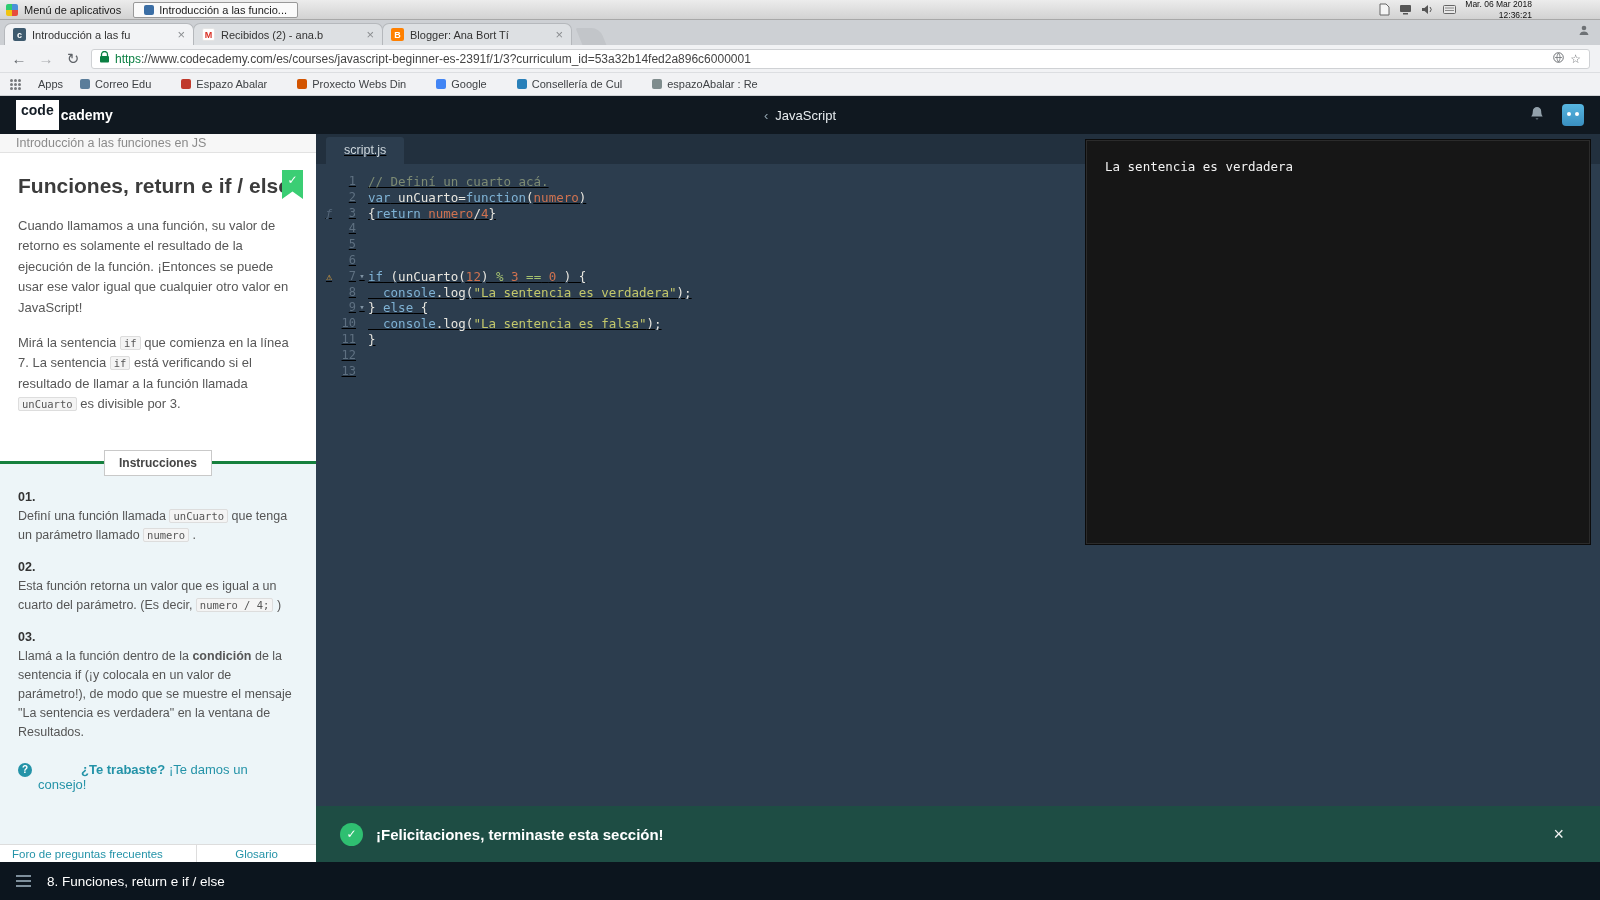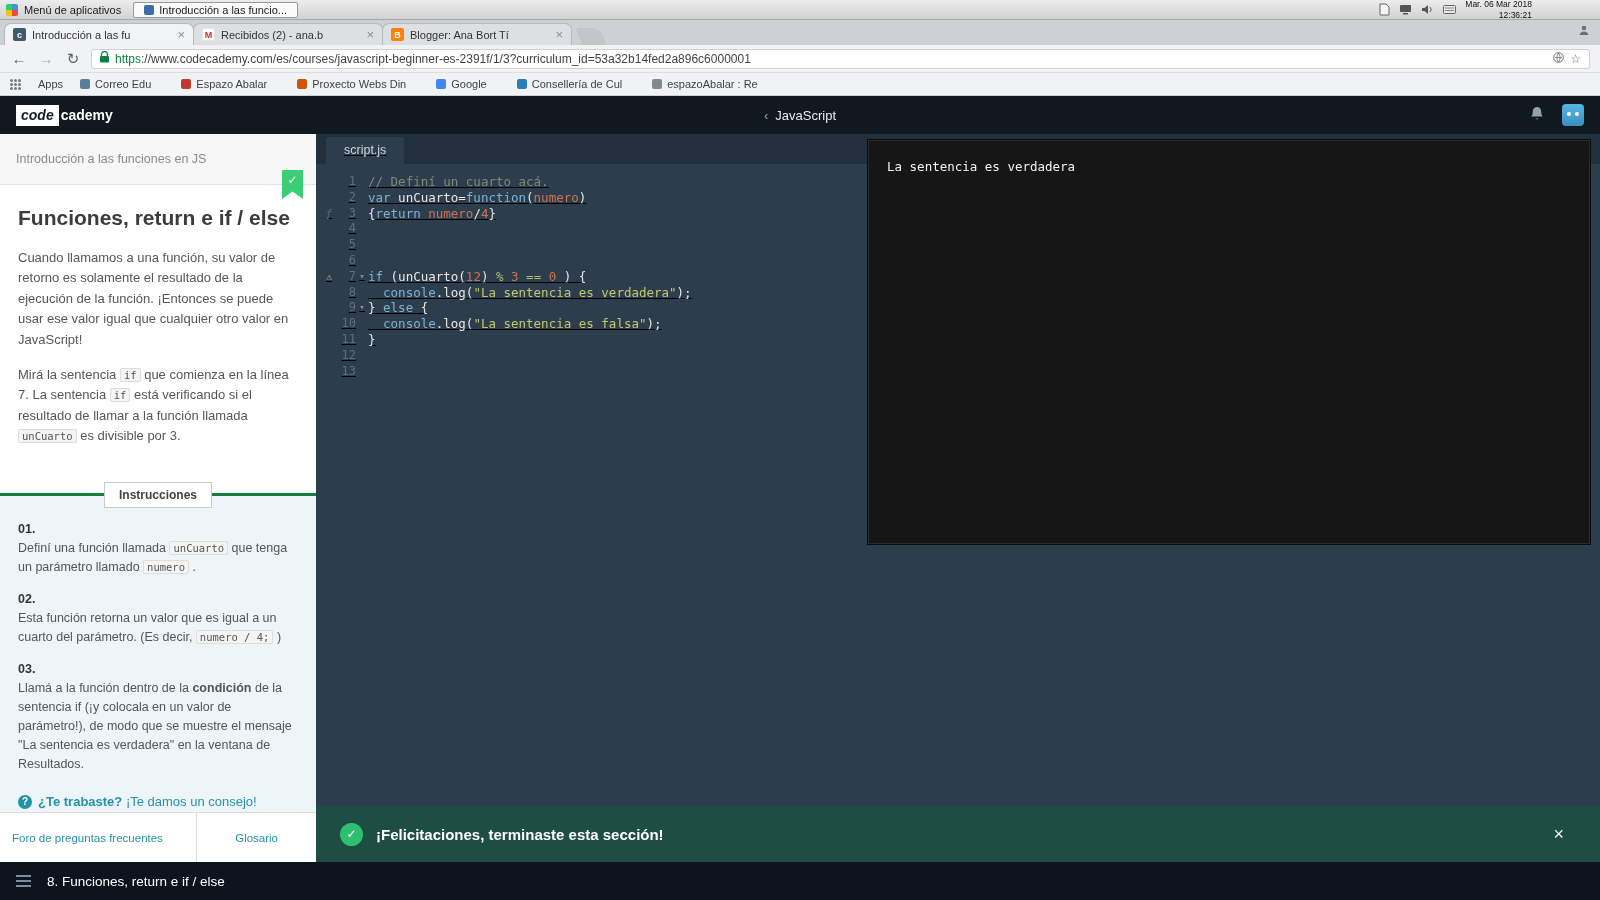--- a/index.html
+++ b/index.html
@@ -47,51 +47,51 @@
   .appsbtn{display:flex;align-items:center;gap:17px;}
   .apps-ico{display:grid;grid-template-columns:repeat(3,3px);grid-gap:1px;}
   .apps-ico i{width:3px;height:3px;background:#77797c;border-radius:50%;}
   .bmlist{display:flex;align-items:center;gap:30px;}
   .bm{display:flex;align-items:center;gap:5px;}
   .bm-ico{width:10px;height:10px;border-radius:2px;flex:0 0 auto;}
 
   
   .ccnav{height:38px;background:#101820;display:flex;align-items:center;padding:0 16px;position:relative;}
   .logo{display:flex;align-items:center;font-weight:bold;font-size:14px;}
-  .lcode{background:#fff;color:#141d26;padding:2px 5px 3px;font-style:italic;}
+  .lcode{background:#fff;color:#141d26;padding:2px 5px 12px;}
   .lcademy{color:#fff;padding-left:2px;}
   .crumb{position:absolute;left:50%;transform:translateX(-50%);color:#e8edf0;font-size:13px;display:flex;gap:7px;align-items:center;}
   .chev{color:#8fa0ab;}
   .nav-right{margin-left:auto;display:flex;align-items:center;gap:18px;}
   .avatar{width:22px;height:22px;border-radius:4px;background:linear-gradient(#57b6e0,#3a8fc0);position:relative;}
   .avatar::before,.avatar::after{content:"";position:absolute;top:8px;width:4px;height:4px;background:#fff;border-radius:50%;}
   .avatar::before{left:5px}.avatar::after{right:5px}
 
   
   .content{display:flex;height:728px;position:relative;}
 
   
   .lesson{width:316px;background:#fff;display:flex;flex-direction:column;position:relative;z-index:3;}
-  .lesson-head{height:51px;background:#f7f7f7;border-bottom:1px solid #e2e2e2;display:flex;align-items:center;padding:0 16px;font-size:12.5px;color:#8b8b8b;flex:0 0 auto;}
+  .lesson-head{height:19px;background:#f7f7f7;border-bottom:1px solid #e2e2e2;display:flex;align-items:center;padding:0 16px;font-size:12.5px;color:#8b8b8b;flex:0 0 auto;}
   .ribbon{position:absolute;top:36px;right:13px;width:21px;height:29px;background:#3bce74;clip-path:polygon(0 0,100% 0,100% 100%,50% 74%,0 100%);color:#fff;font-size:12px;text-align:center;line-height:21px;z-index:4;}
   .lesson-body{flex:1;display:flex;flex-direction:column;overflow:hidden;}
   .lesson-white{padding:20px 18px 0;}
   .title{font-size:21px;color:#3c3c3c;line-height:1.28;margin-bottom:16px;font-weight:bold;}
   .para{font-size:13px;color:#575757;line-height:1.58;margin-bottom:14px;}
   .chip{font-family:"DejaVu Sans Mono",monospace;font-size:10.5px;background:#f4f4f4;border:1px solid #ddd;border-radius:2px;padding:0 3px;color:#555;}
   .bold{font-weight:bold;}
   .instr-section{background:#edf5f8;border-top:3px solid #15803d;flex:1;position:relative;margin-top:32px;padding:26px 18px 0;}
   .instr-label{position:absolute;top:-14px;left:50%;transform:translateX(-50%);background:#fff;border:1px solid #c9c9c9;padding:5px 14px;font-size:12px;font-weight:bold;color:#444;}
   .step{margin-bottom:15px;}
   .step-num{font-weight:bold;font-size:12.5px;color:#333;margin-bottom:3px;}
   .step-text{font-size:12.5px;color:#555;line-height:1.52;}
   .hint{display:flex;align-items:flex-start;gap:6px;margin-top:20px;font-size:13px;color:#2493a8;}
   .hint-ico{width:14px;height:14px;border-radius:50%;background:#2493a8;color:#fff;font-size:10px;font-weight:bold;display:flex;align-items:center;justify-content:center;flex:0 0 auto;margin-top:1px;}
-  .hint-q{font-weight:bold;}
-  .lesson-foot{height:50px;border-top:1px solid #ddd;display:flex;background:#fff;font-size:11.5px;flex:0 0 auto;}
+  .hint-q{font-weight:bold;margin-left:43px;}
+  .lesson-foot{height:18px;border-top:1px solid #ddd;display:flex;background:#fff;font-size:11.5px;flex:0 0 auto;}
   .foot-left{flex:1.45;display:flex;align-items:center;padding:0 12px;color:#2493a8;border-right:1px solid #ddd;}
   .foot-right{flex:1;display:flex;align-items:center;justify-content:center;color:#2493a8;}
 
   
   .workspace{flex:1;position:relative;display:flex;flex-direction:column;background:#2c3d4e;text-decoration:underline;}
   .ed-tabbar{height:30px;background:#22303e;display:flex;align-items:flex-end;padding-left:10px;flex:0 0 auto;}
   .ed-tab{background:#2c3d4e;color:#cdd6dc;font-size:12.5px;padding:6px 18px 7px;border-radius:3px 3px 0 0;}
   .code-area{flex:1;padding-top:10px;font-family:"DejaVu Sans Mono",monospace;font-size:12.5px;}
   .cl{display:flex;height:15.8px;line-height:15.8px;align-items:center;}
   .gut{width:16px;display:flex;justify-content:flex-end;}
@@ -100,21 +100,21 @@
   .lnum{width:24px;text-align:right;color:#5e7081;font-size:12px;}
   .fold{width:12px;text-align:center;color:#7f93a3;font-size:9px;}
   .ltxt{white-space:pre;}
   .tk-com{color:#7d8b74;}
   .tk-kw{color:#7fb2d4;}
   .tk-num{color:#cf7250;}
   .tk-str{color:#c3c76a;}
   .tk-op{color:#a6c270;}
   .tk-pl{color:#e8e6df;}
 
-  .console{position:absolute;top:6px;right:10px;width:722px;height:404px;background:#161616;border:1px solid #2b2b2b;box-shadow:0 0 0 1px #0b0b0b;padding:18px;font-family:"DejaVu Sans Mono",monospace;font-size:12.5px;color:#f2f2f2;}
+  .console{position:absolute;top:6px;right:10px;width:504px;height:404px;background:#161616;border:1px solid #2b2b2b;box-shadow:0 0 0 1px #0b0b0b;padding:18px;font-family:"DejaVu Sans Mono",monospace;font-size:12.5px;color:#f2f2f2;}
 
   .successbar{position:absolute;left:0;right:0;bottom:0;height:56px;background:#1e4d44;display:flex;align-items:center;padding:0 24px;gap:13px;}
   .chk{width:23px;height:23px;border-radius:50%;background:#2fbf71;color:#fff;display:flex;align-items:center;justify-content:center;font-size:12px;flex:0 0 auto;}
   .succ-msg{color:#fff;font-weight:bold;font-size:15px;}
   .next-btn{background:#2fbf71;color:#fff;font-weight:bold;font-size:12.5px;padding:10px 15px;border-radius:3px;border:none;margin-left:10px;font-family:inherit;}
   .succ-close{margin-left:auto;color:#f2f2f2;font-size:18px;margin-right:12px;line-height:1;}
 
   
   .bottombar{height:38px;background:#0c151e;display:flex;align-items:center;gap:16px;padding:0 16px;}
   .burger{display:flex;flex-direction:column;gap:3px;}

